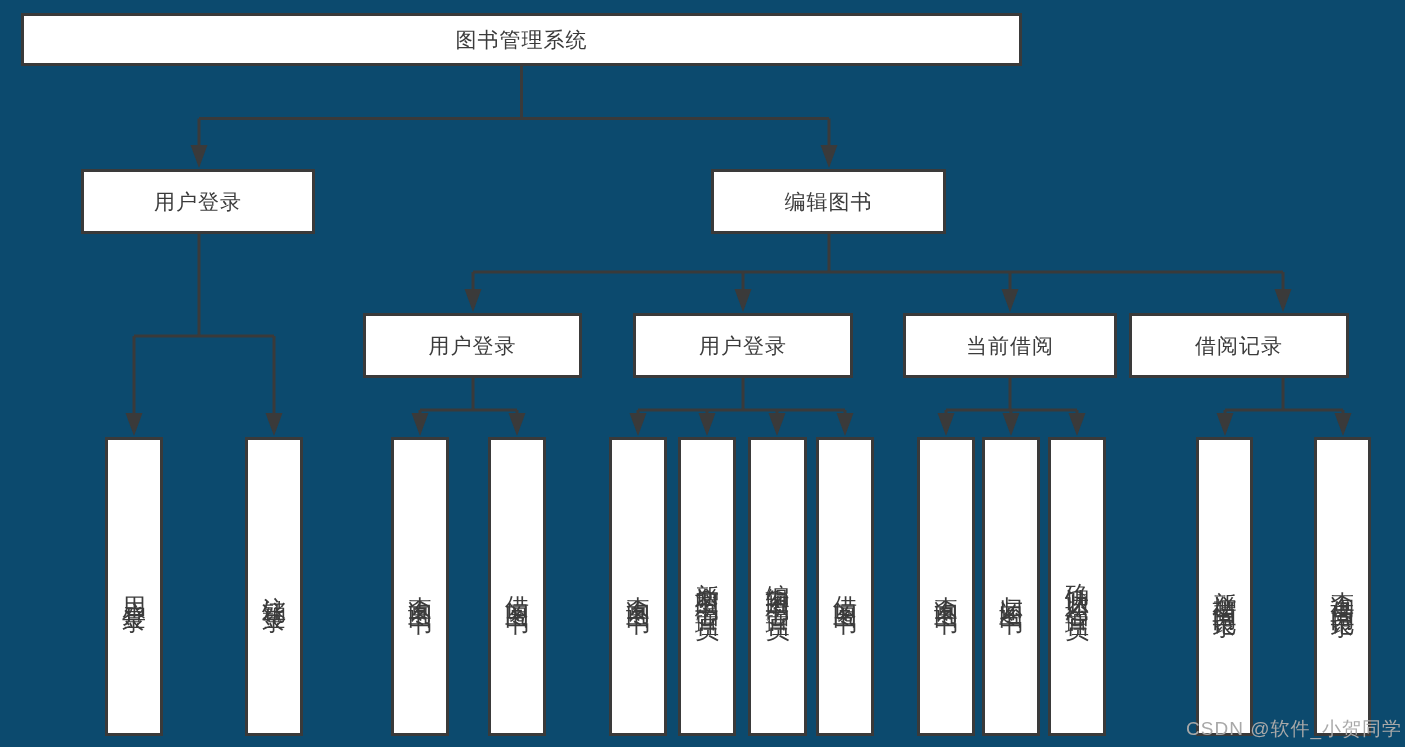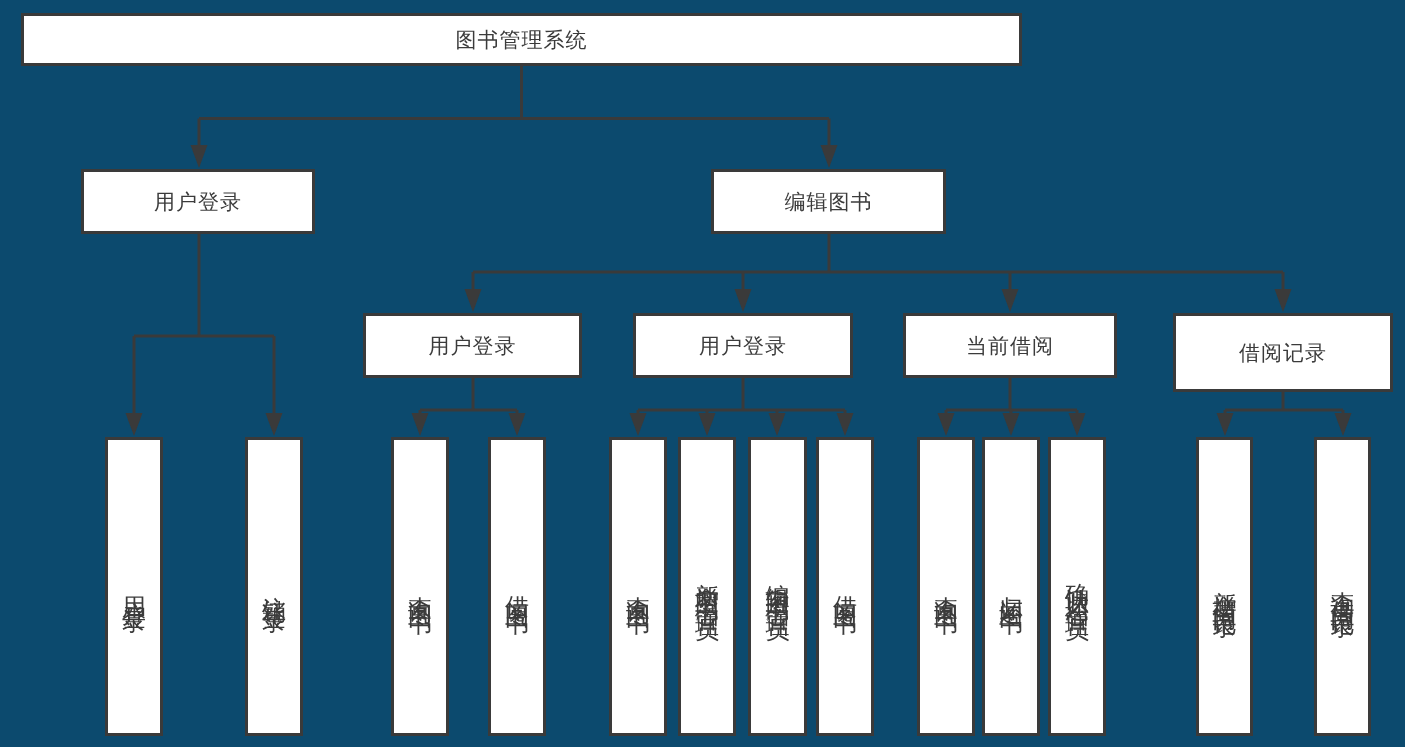--- a/index.html
+++ b/index.html
@@ -29,21 +29,21 @@
     line-height:1;
     white-space:nowrap;
   }
   
   #n-root            {left:21px;  top:13px;  width:1001px; height:53px;}
   #n-user-login      {left:81px;  top:169px; width:234px;  height:65px;}
   #n-book-management {left:711px; top:169px; width:235px;  height:65px;}
   #n-new-book-rec    {left:363px; top:313px; width:219px;  height:65px;}
   #n-book-borrow     {left:633px; top:313px; width:220px;  height:65px;}
   #n-current-borrow  {left:903px; top:313px; width:214px;  height:65px;}
-  #n-borrow-records  {left:1173px;top:313px; width:220px;  height:79px;font-family:Liberation Mono, monospace;}
+  #n-borrow-records  {left:1129px;top:313px; width:220px;  height:65px;font-family:Liberation Mono, monospace;}
   
   .leaf{top:437px;height:299px;width:58px;}
   #l-login          {left:105px;}
   #l-logout         {left:245px;}
   #l-rec-query      {left:391px;}
   #l-rec-borrow     {left:488px;}
   #l-bb-query       {left:609px;}
   #l-bb-add         {left:678px;}
   #l-bb-edit        {left:748px;width:59px;}
   #l-bb-borrow      {left:816px;}
@@ -127,13 +127,14 @@
   <div class="node v leaf" id="l-bb-query">查询图书</div>
   <div class="node v leaf" id="l-bb-add">新增图书（管理员）</div>
   <div class="node v leaf" id="l-bb-edit">编辑图书（管理员）</div>
   <div class="node v leaf" id="l-bb-borrow">借阅图书</div>
   <div class="node v leaf" id="l-cb-query">查询图书</div>
   <div class="node v leaf" id="l-cb-return">归还图书</div>
   <div class="node v leaf" id="l-cb-confirm">确认归还（管理员）</div>
   <div class="node v leaf" id="l-br-add">新增借阅记录</div>
   <div class="node v leaf" id="l-br-query">查询借阅记录</div>
 
+  <div class="watermark">CSDN @软件_小贺同学</div>
 </div>
 
 </body></html>

